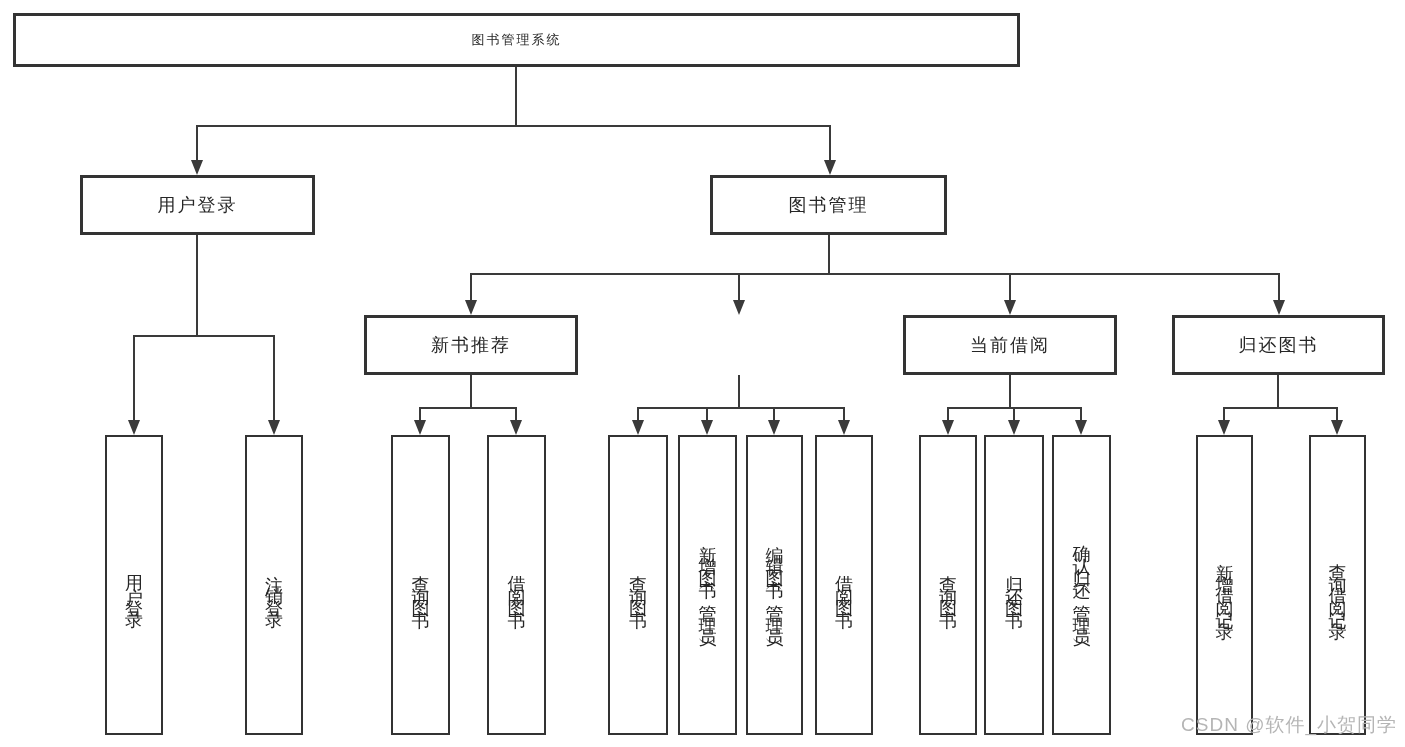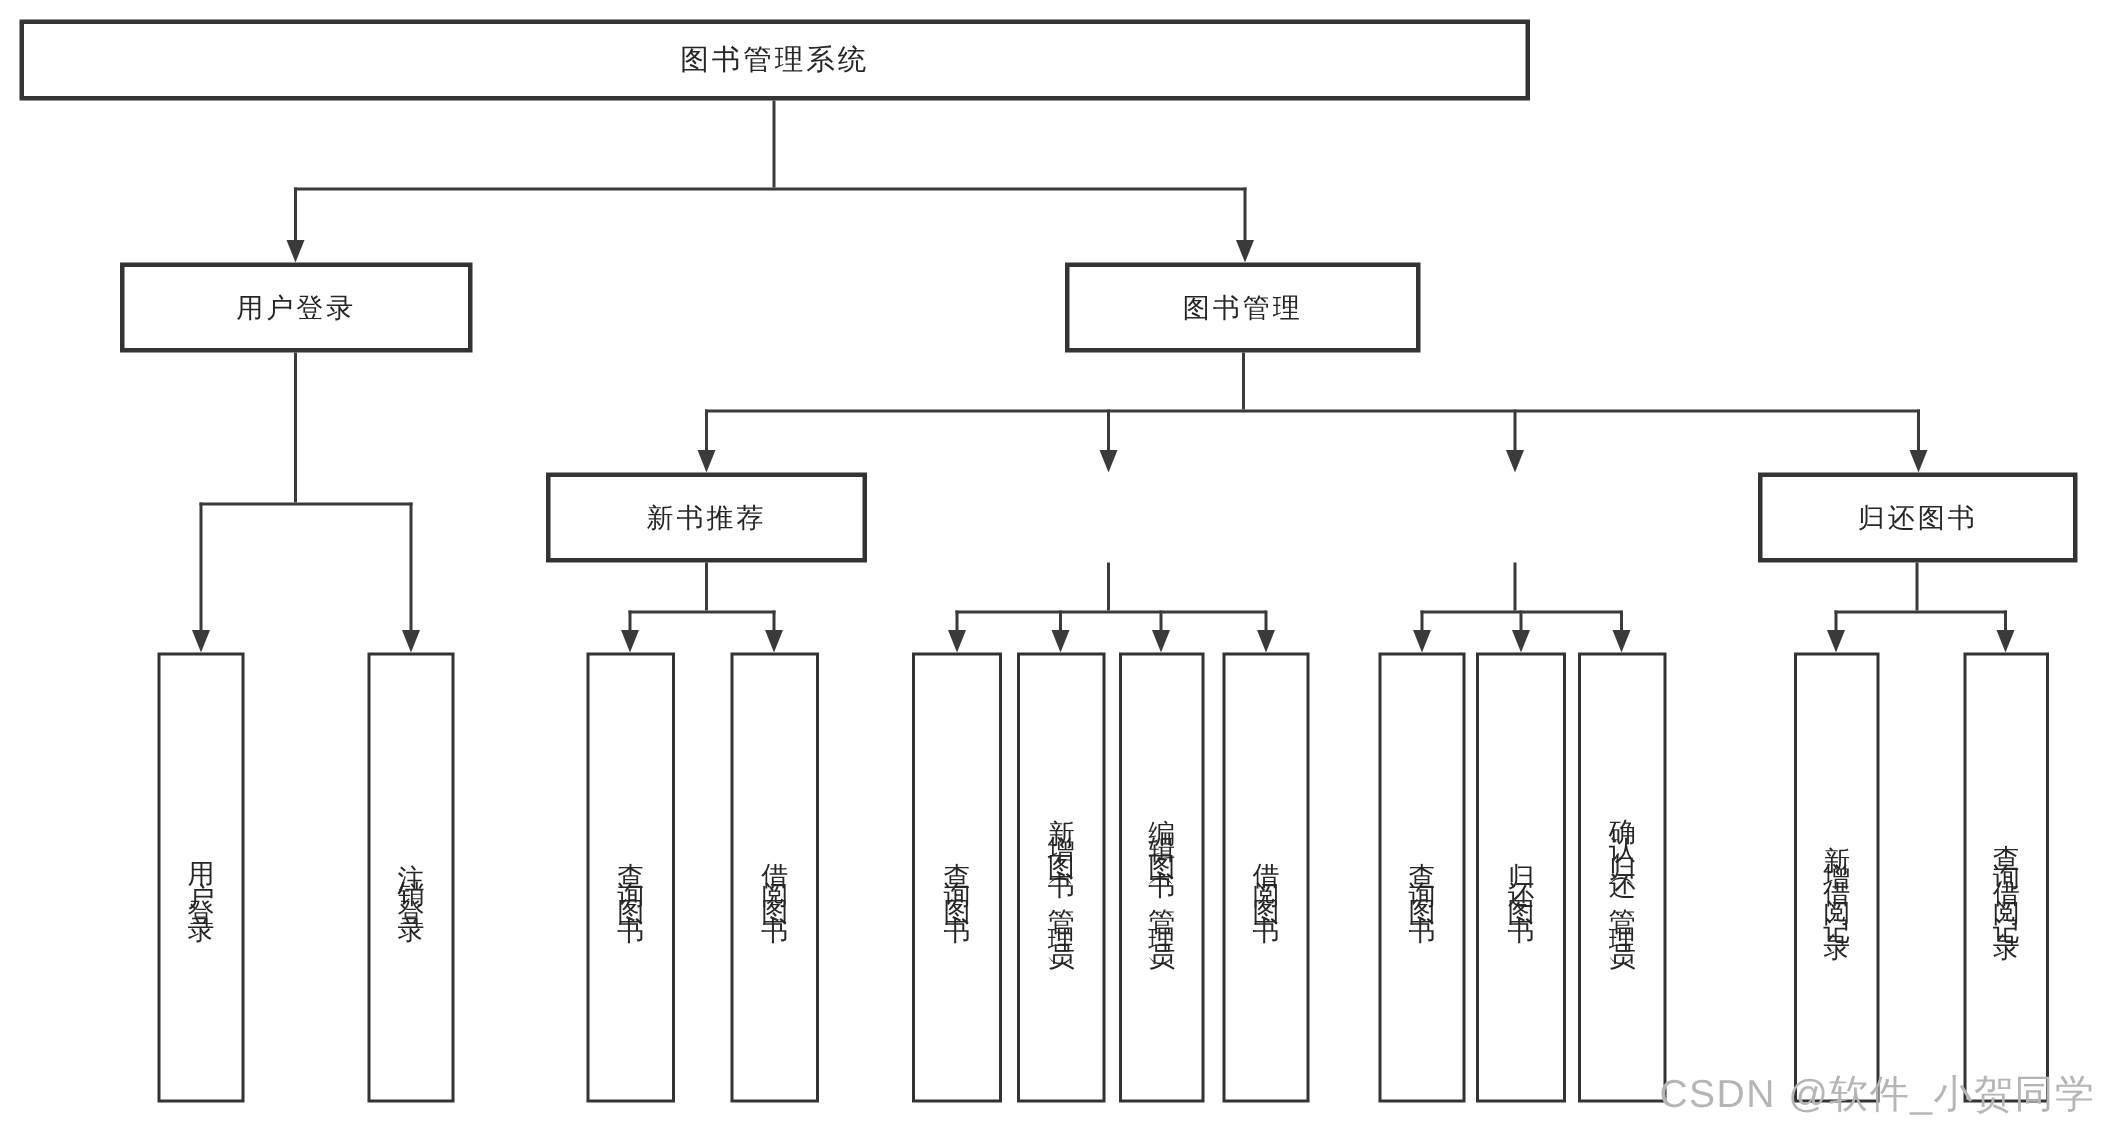--- a/index.html
+++ b/index.html
@@ -6,38 +6,38 @@
   .stage {
     position:relative; width:1405px; height:747px; background:#ffffff;
     font-family:"Liberation Sans","DejaVu Sans",sans-serif; overflow:hidden;
   }
   .node {
     position:absolute; box-sizing:border-box; background:#ffffff;
     border:3px solid #333333; color:#262626;
     display:flex; align-items:center; justify-content:center;
     font-size:18px; letter-spacing:2px; text-align:center;
   }
-  .node.root { font-size:19px;text-align:right; }
+  .node.root { font-size:13px;text-align:right; }
   .leaf {
     position:absolute; box-sizing:border-box; background:#ffffff;
     border:2px solid #333333; color:#262626;
     display:flex; align-items:center; justify-content:center;
     writing-mode:vertical-lr; font-size:18px; letter-spacing:12px;
     top:435px; height:300px;
   }
   .vline { position:absolute; width:2px; background:#3a3a3a; }
   .hline { position:absolute; height:2px; background:#3a3a3a; }
   .arrow {
     position:absolute; width:0; height:0;
     border-left:6px solid transparent; border-right:6px solid transparent;
     border-top:15px solid #3a3a3a;
   }
   .watermark {
     position:absolute; top:712px; right:8px;
-    color:#b5b5b5; font-size:26px; letter-spacing:1px;
+    color:#b5b5b5; font-size:19px; letter-spacing:1px;
   }
 </style>
 </head>
 <body>
 
 <div class="stage">
 
   <div class="node root" style="left:13px;top:13px;width:1007px;height:54px">图书管理系统</div>
 
   <div class="vline" style="left:515px;top:67px;height:58px"></div>
@@ -62,20 +62,21 @@
   <div class="vline" style="left:470px;top:273px;height:30px"></div>
   <div class="arrow" style="left:465px;top:300px"></div>
   <div class="vline" style="left:738px;top:273px;height:30px"></div>
   <div class="arrow" style="left:733px;top:300px"></div>
   <div class="vline" style="left:1009px;top:273px;height:30px"></div>
   <div class="arrow" style="left:1004px;top:300px"></div>
   <div class="vline" style="left:1278px;top:273px;height:30px"></div>
   <div class="arrow" style="left:1273px;top:300px"></div>
 
   <div class="node" style="left:364px;top:315px;width:214px;height:60px">新书推荐</div>
+  <div class="node" style="left:903px;top:315px;width:214px;height:60px">当前借阅</div>
   <div class="node" style="left:1172px;top:315px;width:213px;height:60px">归还图书</div>
 
   <div class="vline" style="left:470px;top:375px;height:32px"></div>
   <div class="hline" style="left:419px;top:407px;width:98px"></div>
   <div class="vline" style="left:419px;top:407px;height:16px"></div>
   <div class="arrow" style="left:414px;top:420px"></div>
   <div class="vline" style="left:515px;top:407px;height:16px"></div>
   <div class="arrow" style="left:510px;top:420px"></div>
 
   <div class="vline" style="left:738px;top:375px;height:32px"></div>

